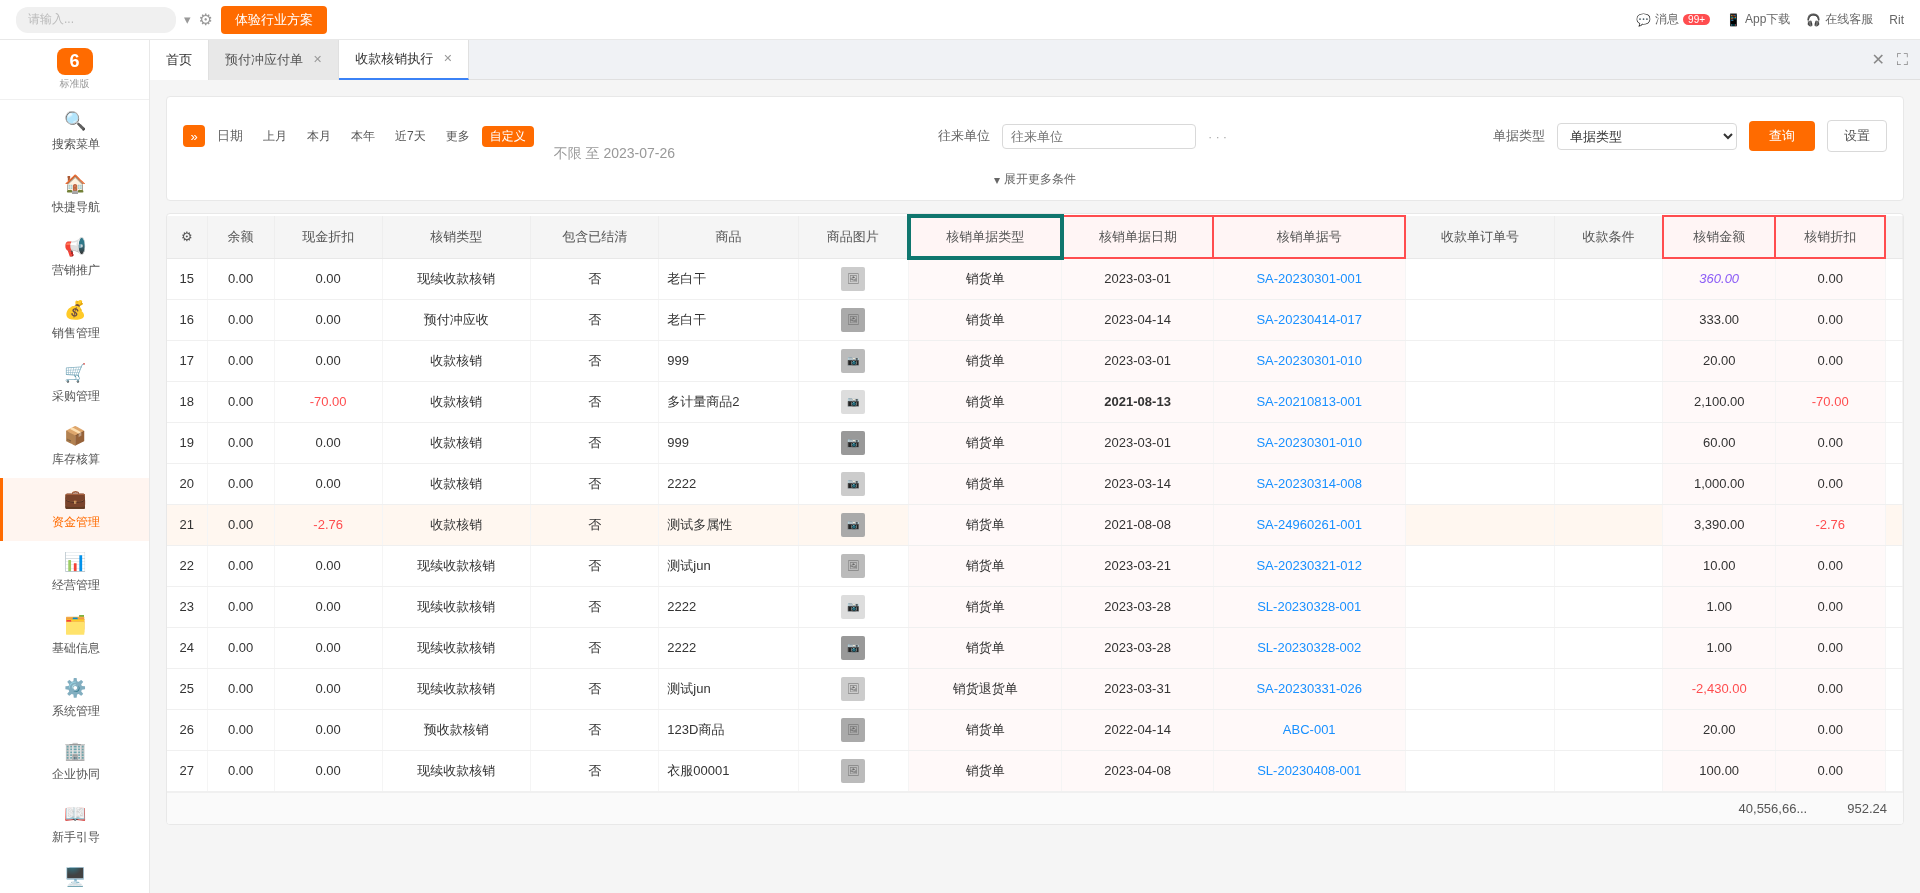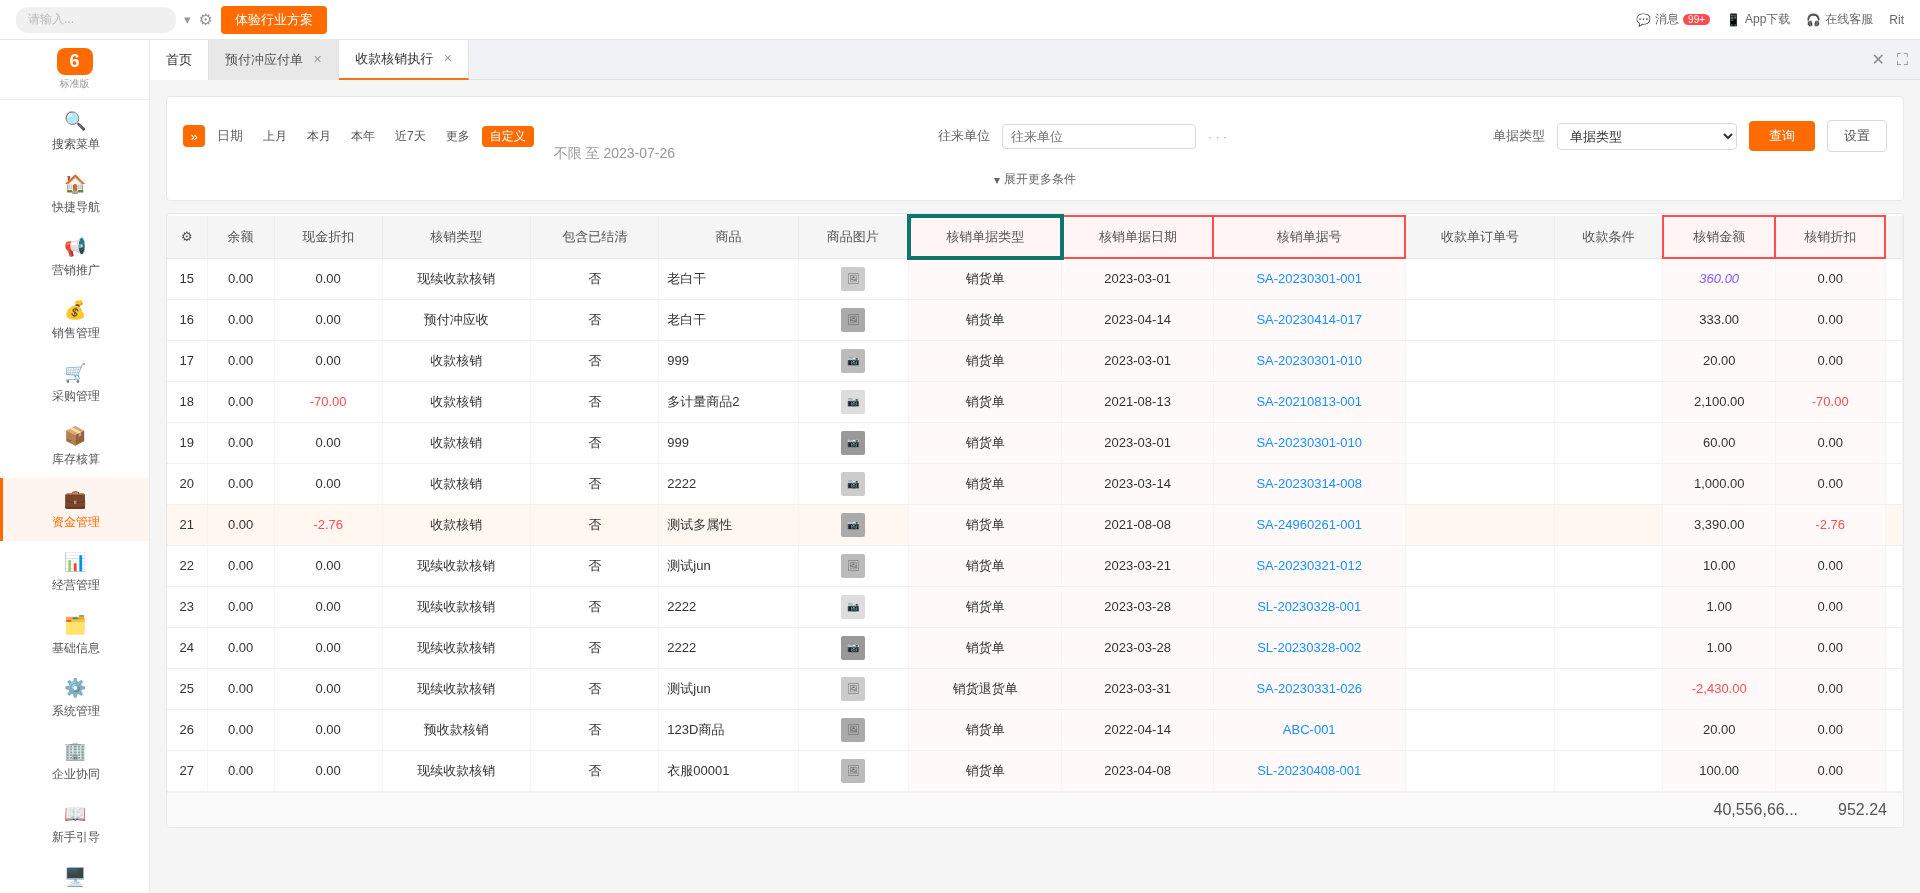--- a/index.html
+++ b/index.html
@@ -100,21 +100,21 @@
       display: flex;
       align-items: center;
       padding: 0 16px;
       font-size: 13px;
       cursor: pointer;
       border-right: 1px solid #e0e0e0;
       gap: 6px;
       color: #555;
       background: #e8e8e8;
     }
-    .tab.active { background: #fff; color: #333; border-bottom: 2px solid #f97316; }
+    .tab.active { background: #fff; color: #333; border-bottom: 2px solid #3b82f6; }
     .tab .close-btn { font-size: 11px; color: #999; margin-left: 4px; }
     .tab-home { background: #fff; color: #333; font-weight: 500; }
     .tab-bar-actions { margin-left: auto; display: flex; align-items: center; padding-right: 8px; gap: 4px; }
     .tab-action-btn { background: none; border: none; cursor: pointer; font-size: 16px; color: #888; padding: 4px; }
 
     
     .page-content { flex: 1; overflow: auto; background: #f5f5f5; padding: 16px; }
 
     
     .page-header {
@@ -205,21 +205,21 @@
       white-space: nowrap;
     }
     tr.highlighted-row td { background: #fff7f0; }
     .link-text { color: #1890ff; cursor: pointer; text-decoration: none; }
     .table-footer {
       display: flex;
       justify-content: flex-end;
       padding: 8px 16px;
       background: #fafafa;
       border-top: 1px solid #f0f0f0;
-      font-size: 16px;
+      font-size: 13px;
       color: #555;
       gap: 40px;
       text-align: right;
     }
     .footer-total { font-weight: 500; }
 
     .three-dots { color: #aaa; letter-spacing: 3px; cursor: pointer; }
   </style>
 </head>
 <body>
@@ -480,21 +480,21 @@
     <td style="color:#ff4d4f">-70.00</td>
     <td>收款核销</td>
     <td>否</td>
     <td style="text-align:left;padding-left:8px;">多计量商品2</td>
     <td>
       <div style="width:24px;height:24px;background:#ddd;border-radius:2px;margin:auto;display:flex;align-items:center;justify-content:center;font-size:10px;color:#666;">
         📷
       </div>
     </td>
     <td style="background:rgba(255,77,79,0.03);">销货单</td>
-    <td style="background:rgba(255,77,79,0.03);">2021-08-13</td>
+    <td style="background:rgba(255,77,79,0.03);font-weight:bold;">2021-08-13</td>
     <td style="background:rgba(255,77,79,0.03);">
       <a class="link-text">SA-20210813-001</a>
     </td>
     <td></td>
     <td></td>
     <td style="background:rgba(255,77,79,0.03);color:#333;">2,100.00</td>
     <td style="background:rgba(255,77,79,0.03);color:#ff4d4f;">-70.00</td>
     <td></td>
   </tr>
               <tr>

